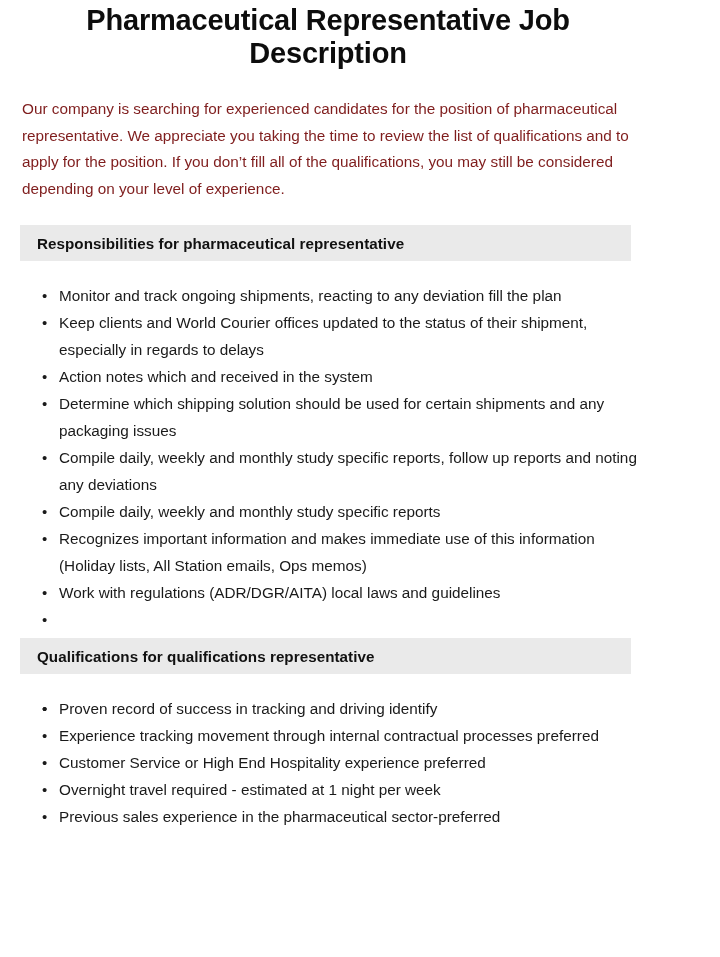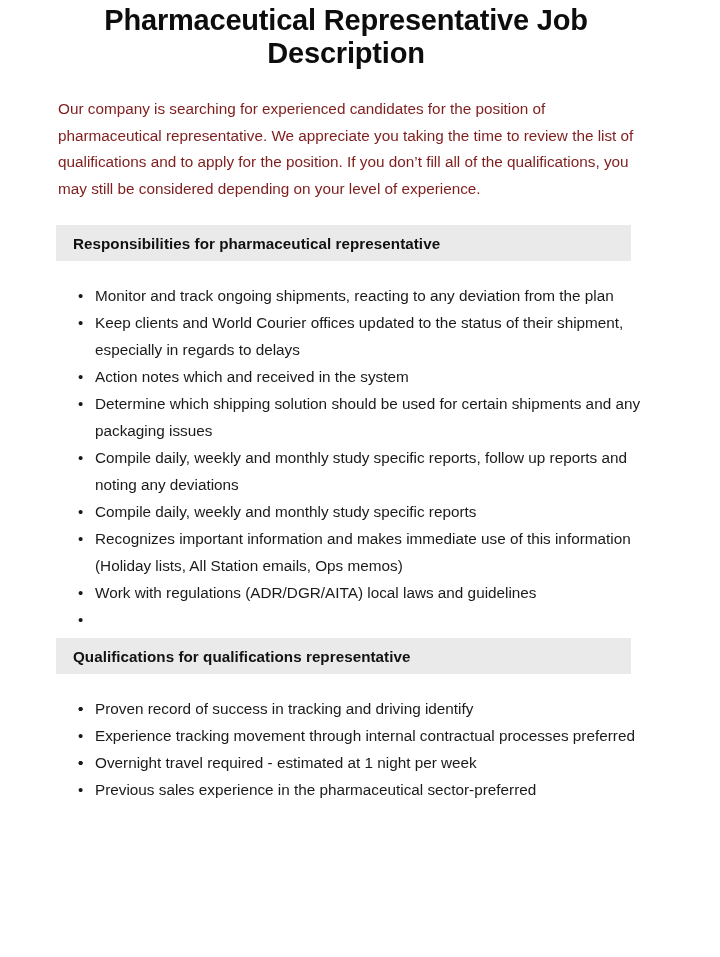--- a/index.html
+++ b/index.html
@@ -12,21 +12,20 @@
     height: 957px;
     font-family: "Liberation Sans", sans-serif;
     color: #111111;
     overflow: hidden;
   }
   .page {
     width: 656px;
     height: 957px;
     box-sizing: border-box;
     position: relative;
-    padding-left: 36px;
   }
   .doc-title {
     margin: 0;
     padding: 4px 60px 0 60px;
     font-size: 29px;
     line-height: 33px;
     font-weight: 700;
     text-align: center;
     letter-spacing: -0.2px;
     color: #0d0d0d;
@@ -92,21 +91,21 @@
 
   <p class="intro">Our company is searching for experienced candidates for the position of pharmaceutical representative. We appreciate you taking the time to review the list of qualifications and to apply for the position. If you don’t fill all of the qualifications, you may still be considered depending on your level of experience.</p>
 
   <div class="section">
     <div class="section-header">
       <span class="section-header-text">Responsibilities for pharmaceutical representative</span>
     </div>
     <ul class="bullets">
       <li>
         <span class="bullet-dot">•</span>
-        <span>Monitor and track ongoing shipments, reacting to any deviation from the plan</span>
+        <span>Monitor and track ongoing shipments, reacting to any deviation fill the plan</span>
       </li>
       <li>
         <span class="bullet-dot">•</span>
         <span>Keep clients and World Courier offices updated to the status of their shipment, especially in regards to delays</span>
       </li>
       <li>
         <span class="bullet-dot">•</span>
         <span>Action notes which and received in the system</span>
       </li>
       <li>
@@ -148,20 +147,21 @@
       <li>
         <span class="bullet-dot">•</span>
         <span>Proven record of success in tracking and driving identify</span>
       </li>
       <li>
         <span class="bullet-dot">•</span>
         <span>Experience tracking movement through internal contractual processes preferred</span>
       </li>
       <li>
         <span class="bullet-dot">•</span>
+        <span>Customer Service or High End Hospitality experience preferred</span>
       </li>
       <li>
         <span class="bullet-dot">•</span>
         <span>Overnight travel required - estimated at 1 night per week</span>
       </li>
       <li>
         <span class="bullet-dot">•</span>
         <span>Previous sales experience in the pharmaceutical sector-preferred</span>
       </li>
     </ul>

